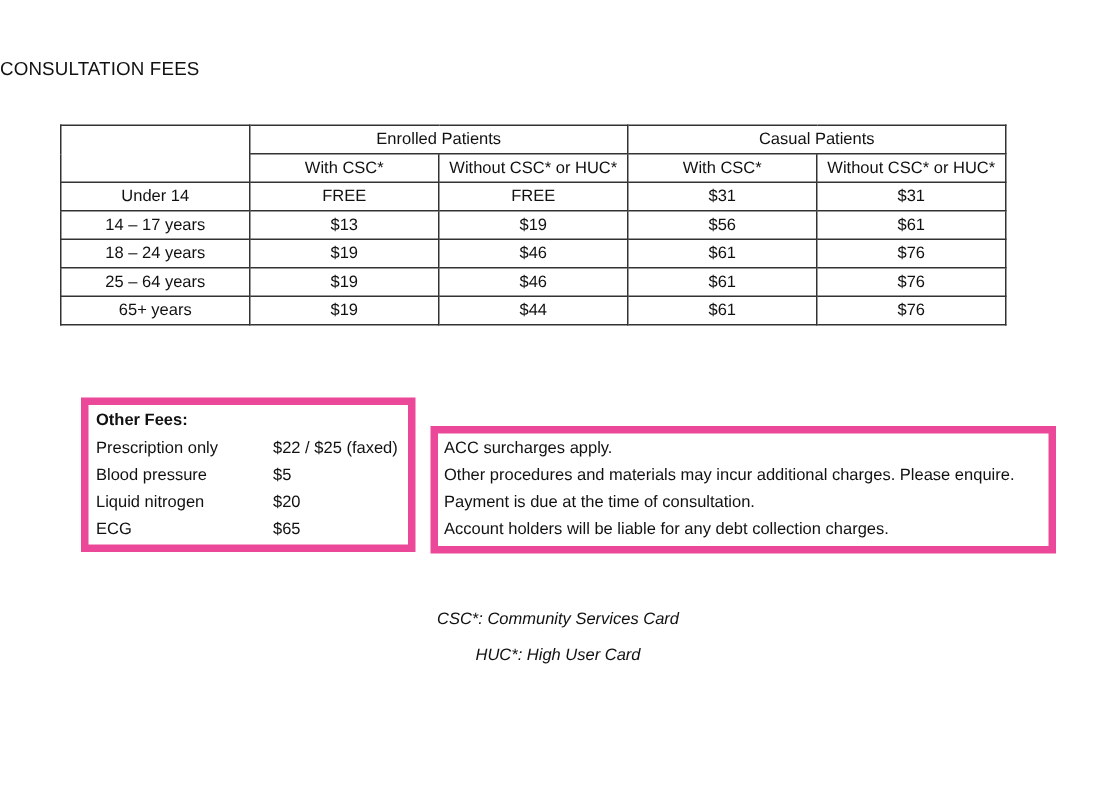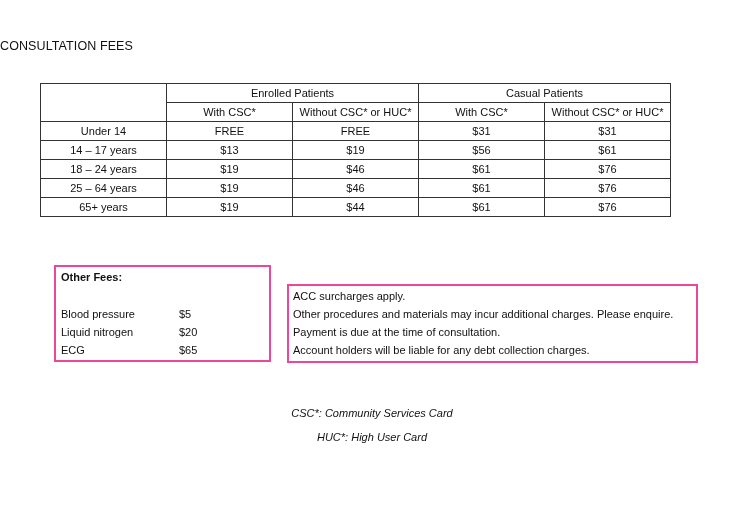--- a/index.html
+++ b/index.html
@@ -1,21 +1,21 @@
 <!DOCTYPE html>
 <html><head>
 <meta charset="utf-8">
 <style>
   html, body { margin: 0; padding: 0; background: #ffffff; }
   body { width: 744px; height: 526px; position: relative; font-family: "Liberation Sans", sans-serif; color: #111; font-size: 11px; overflow: hidden; }
   .title { position: absolute; left: 0; width: 744px; top: 39px; text-align: left; font-weight: normal; font-size: 12.5px; letter-spacing: 0.1px; }
   table.fees { position: absolute; left: 40px; top: 83px; border-collapse: collapse; }
   table.fees td { border: 1px solid #333; height: 18px; padding: 0; text-align: center; font-size: 11px; }
   .c0 { width: 125px; } .c1 { width: 125px; } .c2 { width: 125px; } .c3 { width: 125px; } .c4 { width: 125px; }
-  .box { position: absolute; border: 2px solid #ec4899; font-size: 11px; }
+  .box { position: absolute; border: 5px solid #ec4899; font-size: 11px; }
   .other { left: 54px; top: 265px; width: 213px; height: 93px; }
   .other .row { position: absolute; left: 5px; height: 18px; line-height: 18px; }
   .other .val { position: absolute; left: 118px; }
   .other .hdr { font-weight: bold; }
   .notes { left: 287px; top: 284px; width: 407px; height: 75px; }
   .notes .row { position: absolute; left: 4px; height: 18px; line-height: 18px; white-space: nowrap; }
   .legend { position: absolute; left: 0; width: 744px; text-align: center; font-size: 11px; font-style: italic; }
 </style>
 </head>
 <body>
@@ -68,20 +68,24 @@
     <td>$19</td>
     <td>$44</td>
     <td>$61</td>
     <td>$76</td>
   </tr>
 </tbody>
   </table>
 
 <div class="box other">
   <div class="row hdr" style="top:1px">Other Fees:</div>
+  <div class="row" style="top:20px; width:205px">
+    <span>Prescription only</span>
+    <span class="val">$22 / $25 (faxed)</span>
+  </div>
   <div class="row" style="top:38px; width:205px">
     <span>Blood pressure</span>
     <span class="val">$5</span>
   </div>
   <div class="row" style="top:56px; width:205px">
     <span>Liquid nitrogen</span>
     <span class="val">$20</span>
   </div>
   <div class="row" style="top:74px; width:205px">
     <span>ECG</span>

